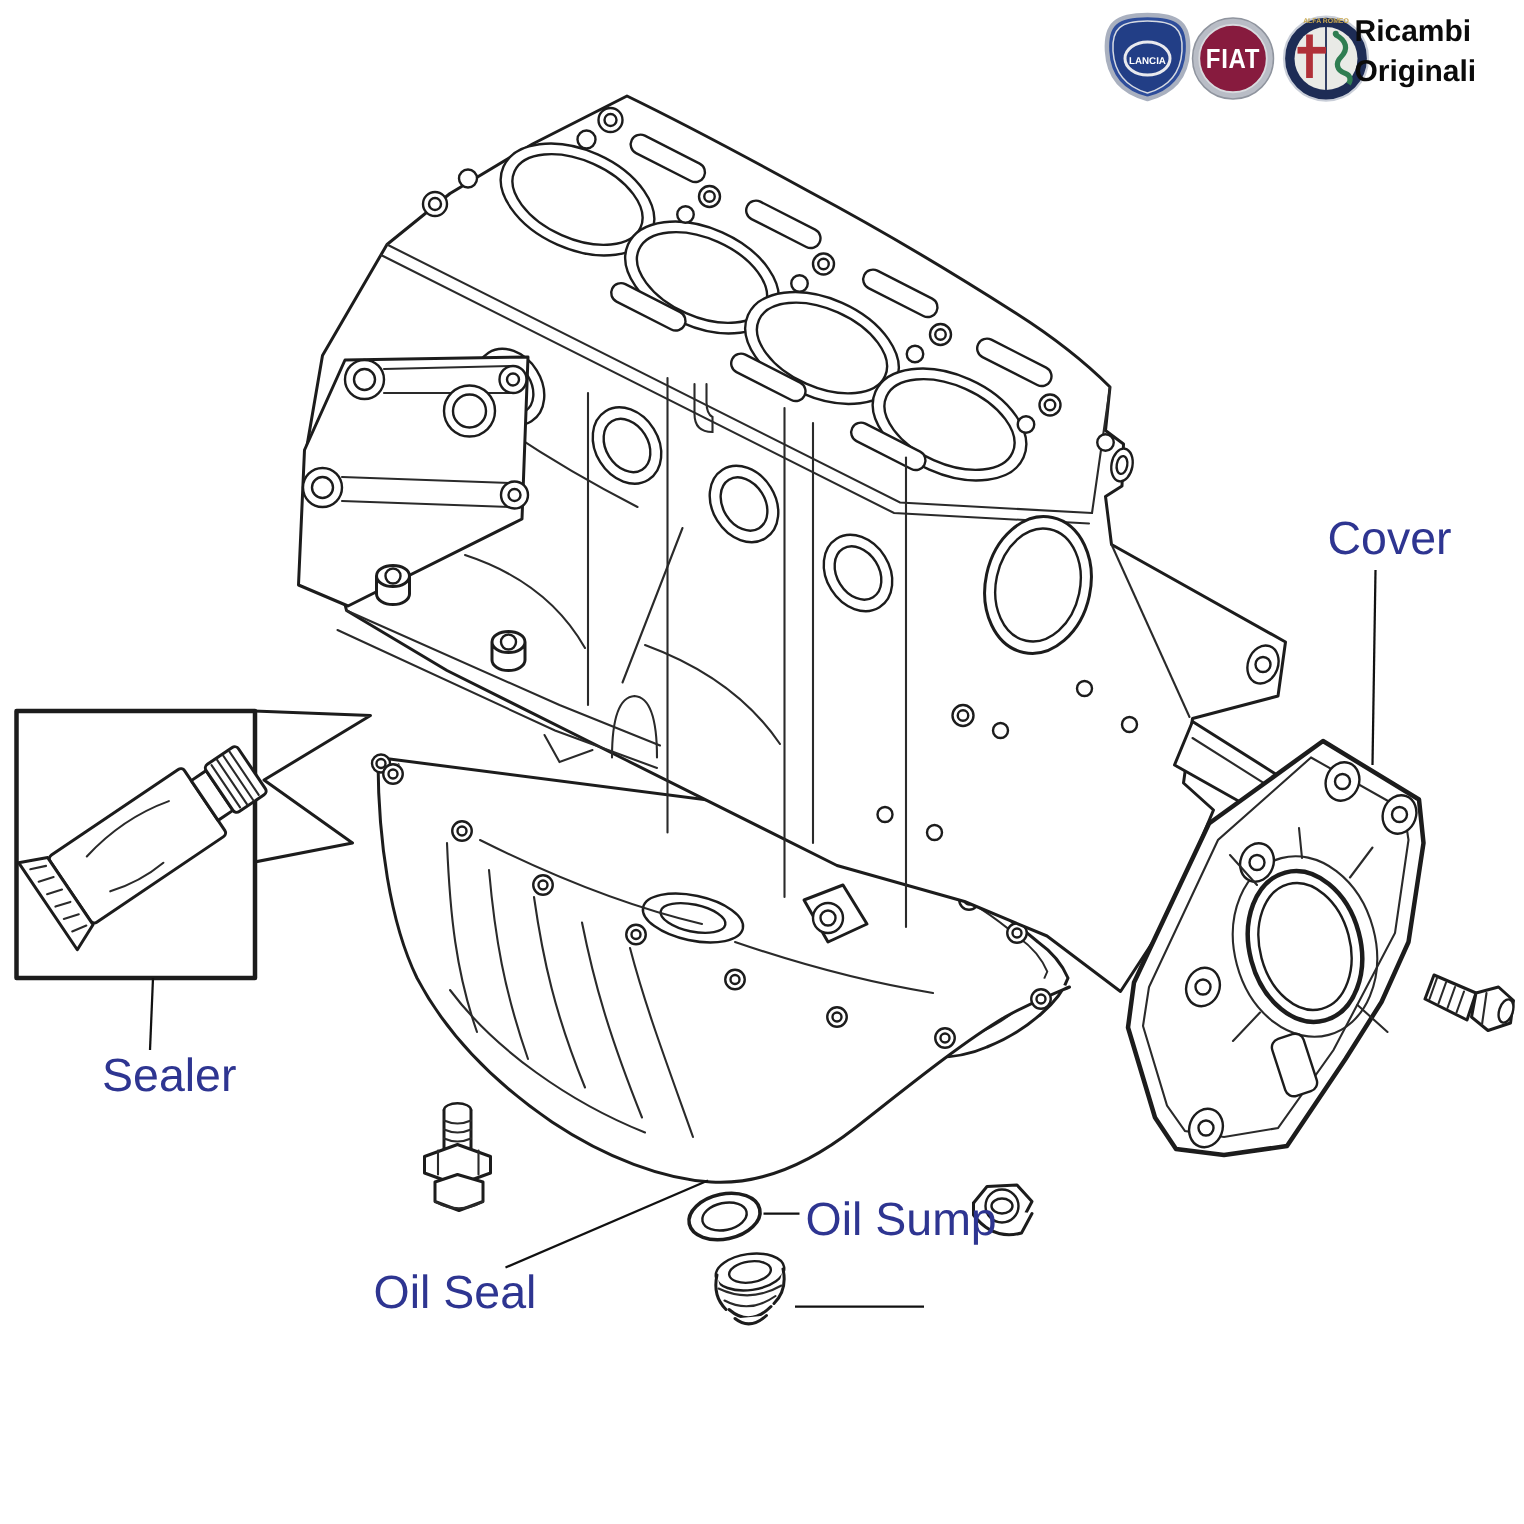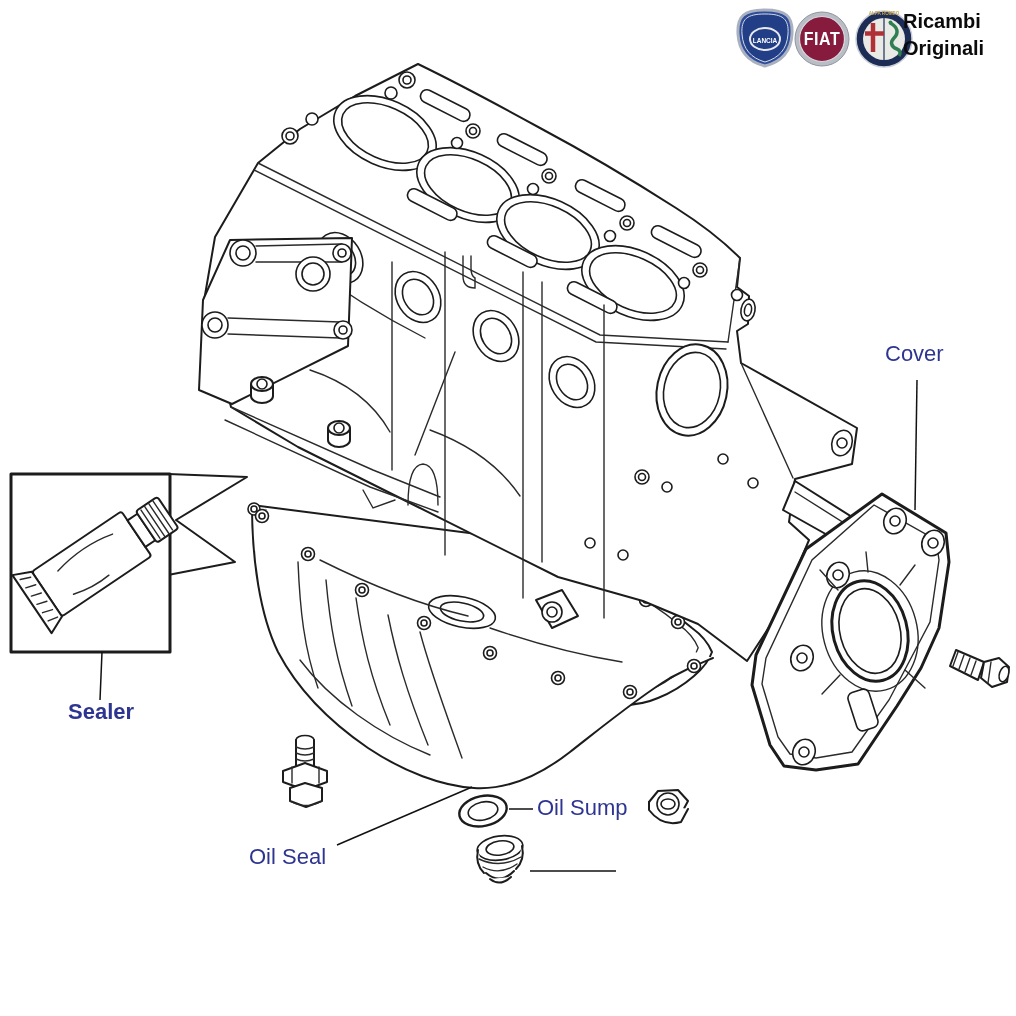--- a/index.html
+++ b/index.html
@@ -1,19 +1,19 @@
 <!DOCTYPE html>
 <html><head>
 <meta charset="utf-8">
 <style>
   html,body{margin:0;padding:0;background:#fff;}
   #canvas{position:relative;width:1012px;height:1016px;background:#fff;overflow:hidden;
           font-family:"Liberation Sans",sans-serif;}
   #art{position:absolute;left:0;top:0;}
-  .lbl{position:absolute;font-size:22px;color:#2e3591;white-space:nowrap;letter-spacing:0px;}
+  .lbl{position:absolute;font-size:31px;color:#2e3591;white-space:nowrap;letter-spacing:0px;}
   .brand{position:absolute;left:903px;top:8px;font-size:20px;font-weight:700;color:#0b0b0b;line-height:27px;}
   .wm{position:absolute;left:413px;top:481px;font-weight:700;letter-spacing:1px;white-space:nowrap;}
   .wm .site{font-size:43px;color:rgba(134,176,212,0.8);}
   .wm .tld{font-size:28px;color:rgba(148,198,134,0.85);}
   svg .ln{fill:#ffffff;stroke:#1c1c1c;stroke-width:2;stroke-linejoin:round;stroke-linecap:round;}
   svg .ln3{fill:#ffffff;stroke:#1c1c1c;stroke-width:3;stroke-linejoin:round;}
   svg .th{fill:none;stroke:#2a2a2a;stroke-width:1.4;stroke-linecap:round;}
   svg .hl{fill:#ffffff;stroke:#1c1c1c;stroke-width:1.6;}
   svg .ld{fill:none;stroke:#111;stroke-width:1.5;}
 </style>
@@ -325,16 +325,16 @@
   </g>
 </svg>
 
   <div class="brand">
     <div>Ricambi</div>
     <div>Originali</div>
   </div>
 
 
   <div class="lbl" style="left:885px;top:341px;">Cover</div>
-  <div class="lbl" style="left:68px;top:699px;font-weight:bold;">Sealer</div>
+  <div class="lbl" style="left:68px;top:699px;">Sealer</div>
   <div class="lbl" style="left:249px;top:844px;">Oil Seal</div>
   <div class="lbl" style="left:537px;top:795px;">Oil Sump</div>
 </div>
 
 </body></html>

